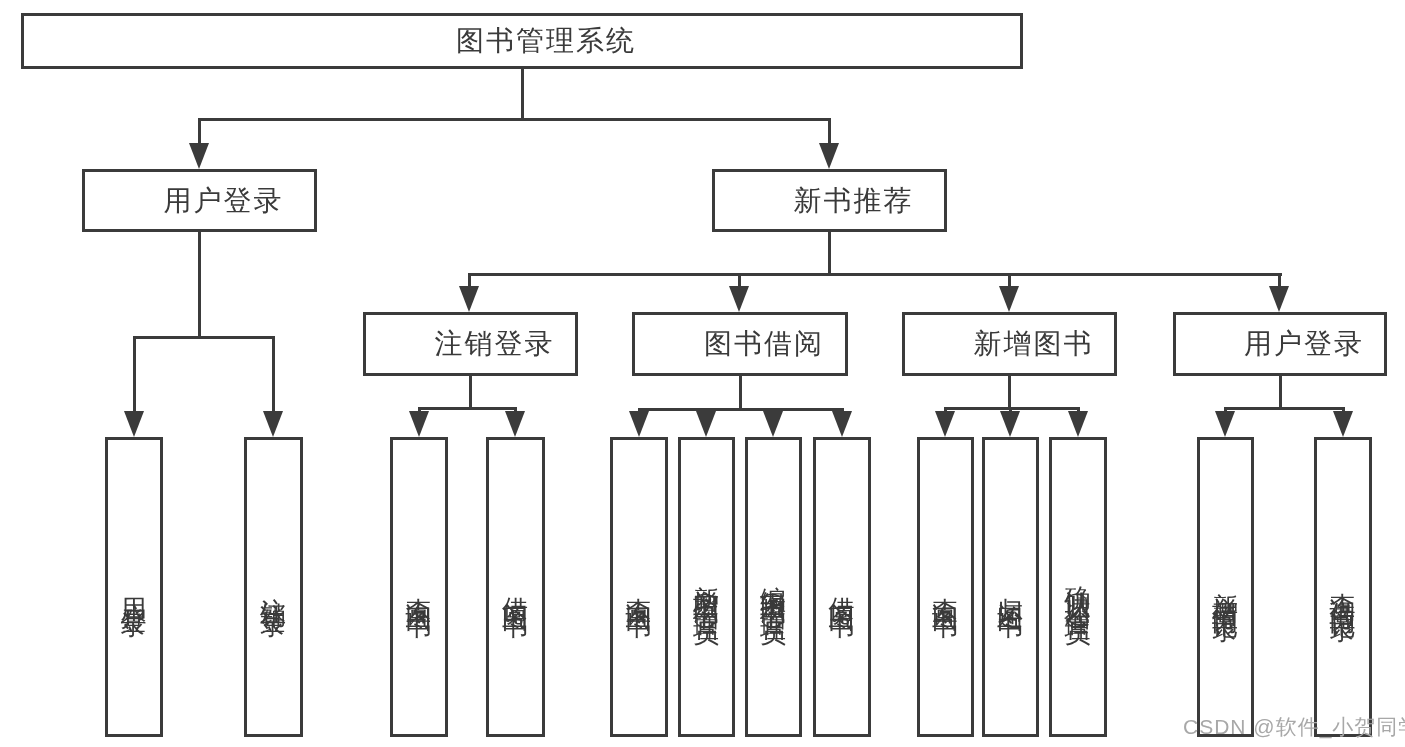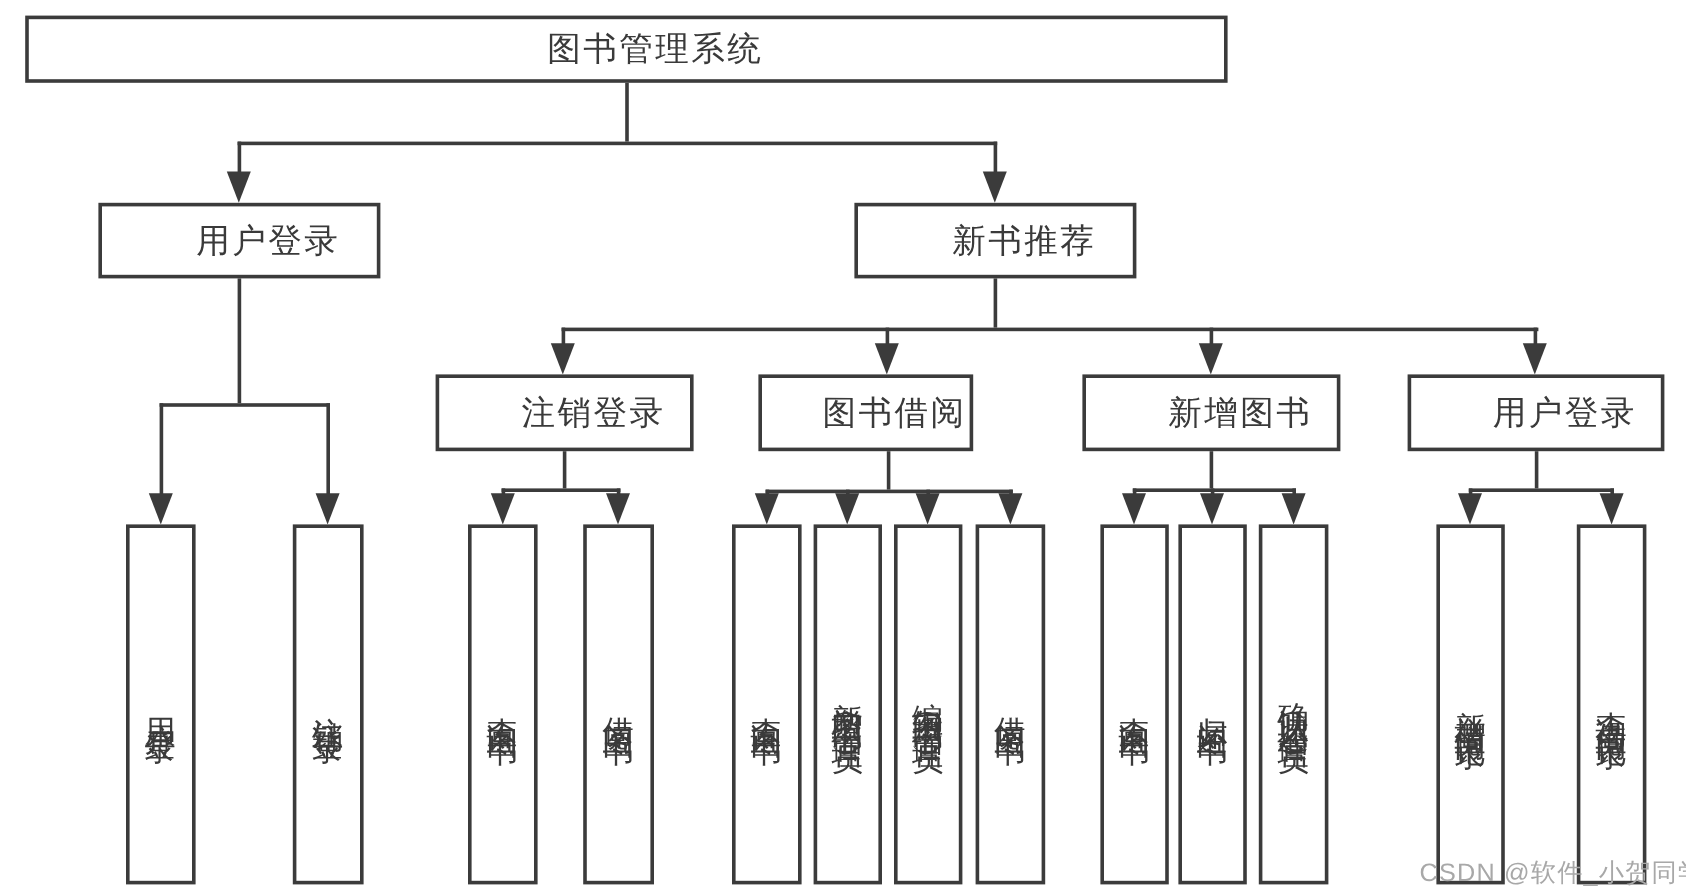--- a/index.html
+++ b/index.html
@@ -70,21 +70,21 @@
   <div class="vl" style="left:738px;  top:273px; height:16px;"></div>
   <div class="ar" style="left:729px;  top:286px;"></div>
   <div class="vl" style="left:1008px; top:273px; height:16px;"></div>
   <div class="ar" style="left:999px;  top:286px;"></div>
   <div class="vl" style="left:1278px; top:273px; height:16px;"></div>
   <div class="ar" style="left:1269px; top:286px;"></div>
 
   <div class="node h" style="left:363px; top:312px; width:215px; height:64px;">
     <span>注销登录</span>
   </div>
-  <div class="node h" style="left:632px; top:312px; width:179px; height:64px;">
+  <div class="node h" style="left:632px; top:312px; width:216px; height:64px;">
     <span>图书借阅</span>
   </div>
   <div class="node h" style="left:902px; top:312px; width:215px; height:64px;">
     <span>新增图书</span>
   </div>
   <div class="node h" style="left:1173px; top:312px; width:214px; height:64px;">
     <span>用户登录</span>
   </div>
 
   <div class="vl" style="left:469px; top:376px; height:31px;"></div>

